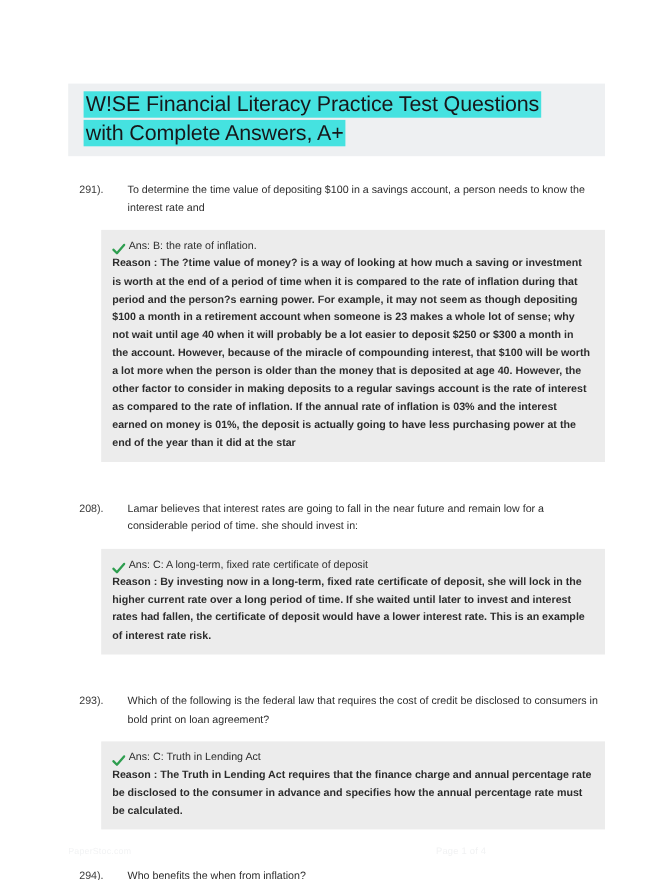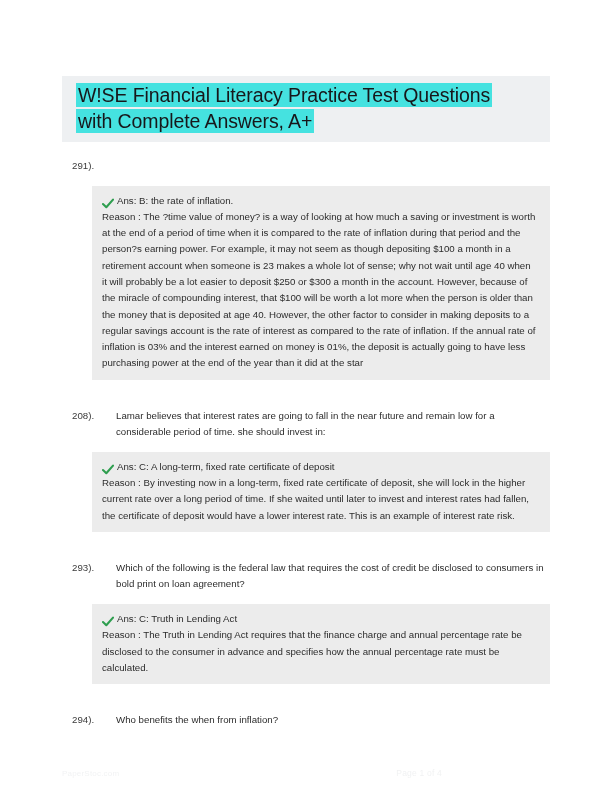--- a/index.html
+++ b/index.html
@@ -59,20 +59,21 @@
     top: 158px;
     width: 488px;
   }
 
   .qa-group { margin-bottom: 0; }
 
   .question {
     display: flex;
     align-items: flex-start;
     padding: 0 0 0 0;
+    margin-top: 7px;
   }
   .q-num {
     width: 54px;
     flex: 0 0 54px;
     font-size: 9.7px;
     line-height: 16.5px;
     color: #3a3a3a;
     padding-top: 0px;
     text-align: left;
     padding-left: 10px;
@@ -107,20 +108,21 @@
     margin-right: 3px;
     display: inline-block;
     position: relative;
     top: 1px;
   }
   .reason-text {
     font-size: 9.7px;
     line-height: 16.3px;
     color: #2c2c2c;
     text-align: left;
+    font-weight: bold;
   }
 
   .gap-after-answer { height: 28px; }
 
   
   .footer {
     position: absolute;
     left: 62px;
     right: 48px;
     top: 768px;
@@ -149,20 +151,21 @@
       <span class="title-line">W!SE Financial Literacy Practice Test Questions</span><br>
       <span class="title-line">with Complete Answers, A+</span>
     </div>
   </div>
 
   <div class="content">
 
     <div class="qa-group">
       <div class="question">
         <div class="q-num">291).</div>
+        <div class="q-text">To determine the time value of depositing $100 in a savings account, a person needs to know the interest rate and</div>
       </div>
       <div class="answer-box">
         <div class="ans-line">
           <span class="check-icon">
             <svg width="12" height="13" viewBox="0 0 12 13">
                 <path d="M1 7 L4.3 10.2 L11 2.6" stroke="#2e9e4f" stroke-width="2.1" fill="none" stroke-linecap="round" stroke-linejoin="round"></path>
               </svg>
           </span>
           <span>Ans: B: the rate of inflation.</span>
         </div>

